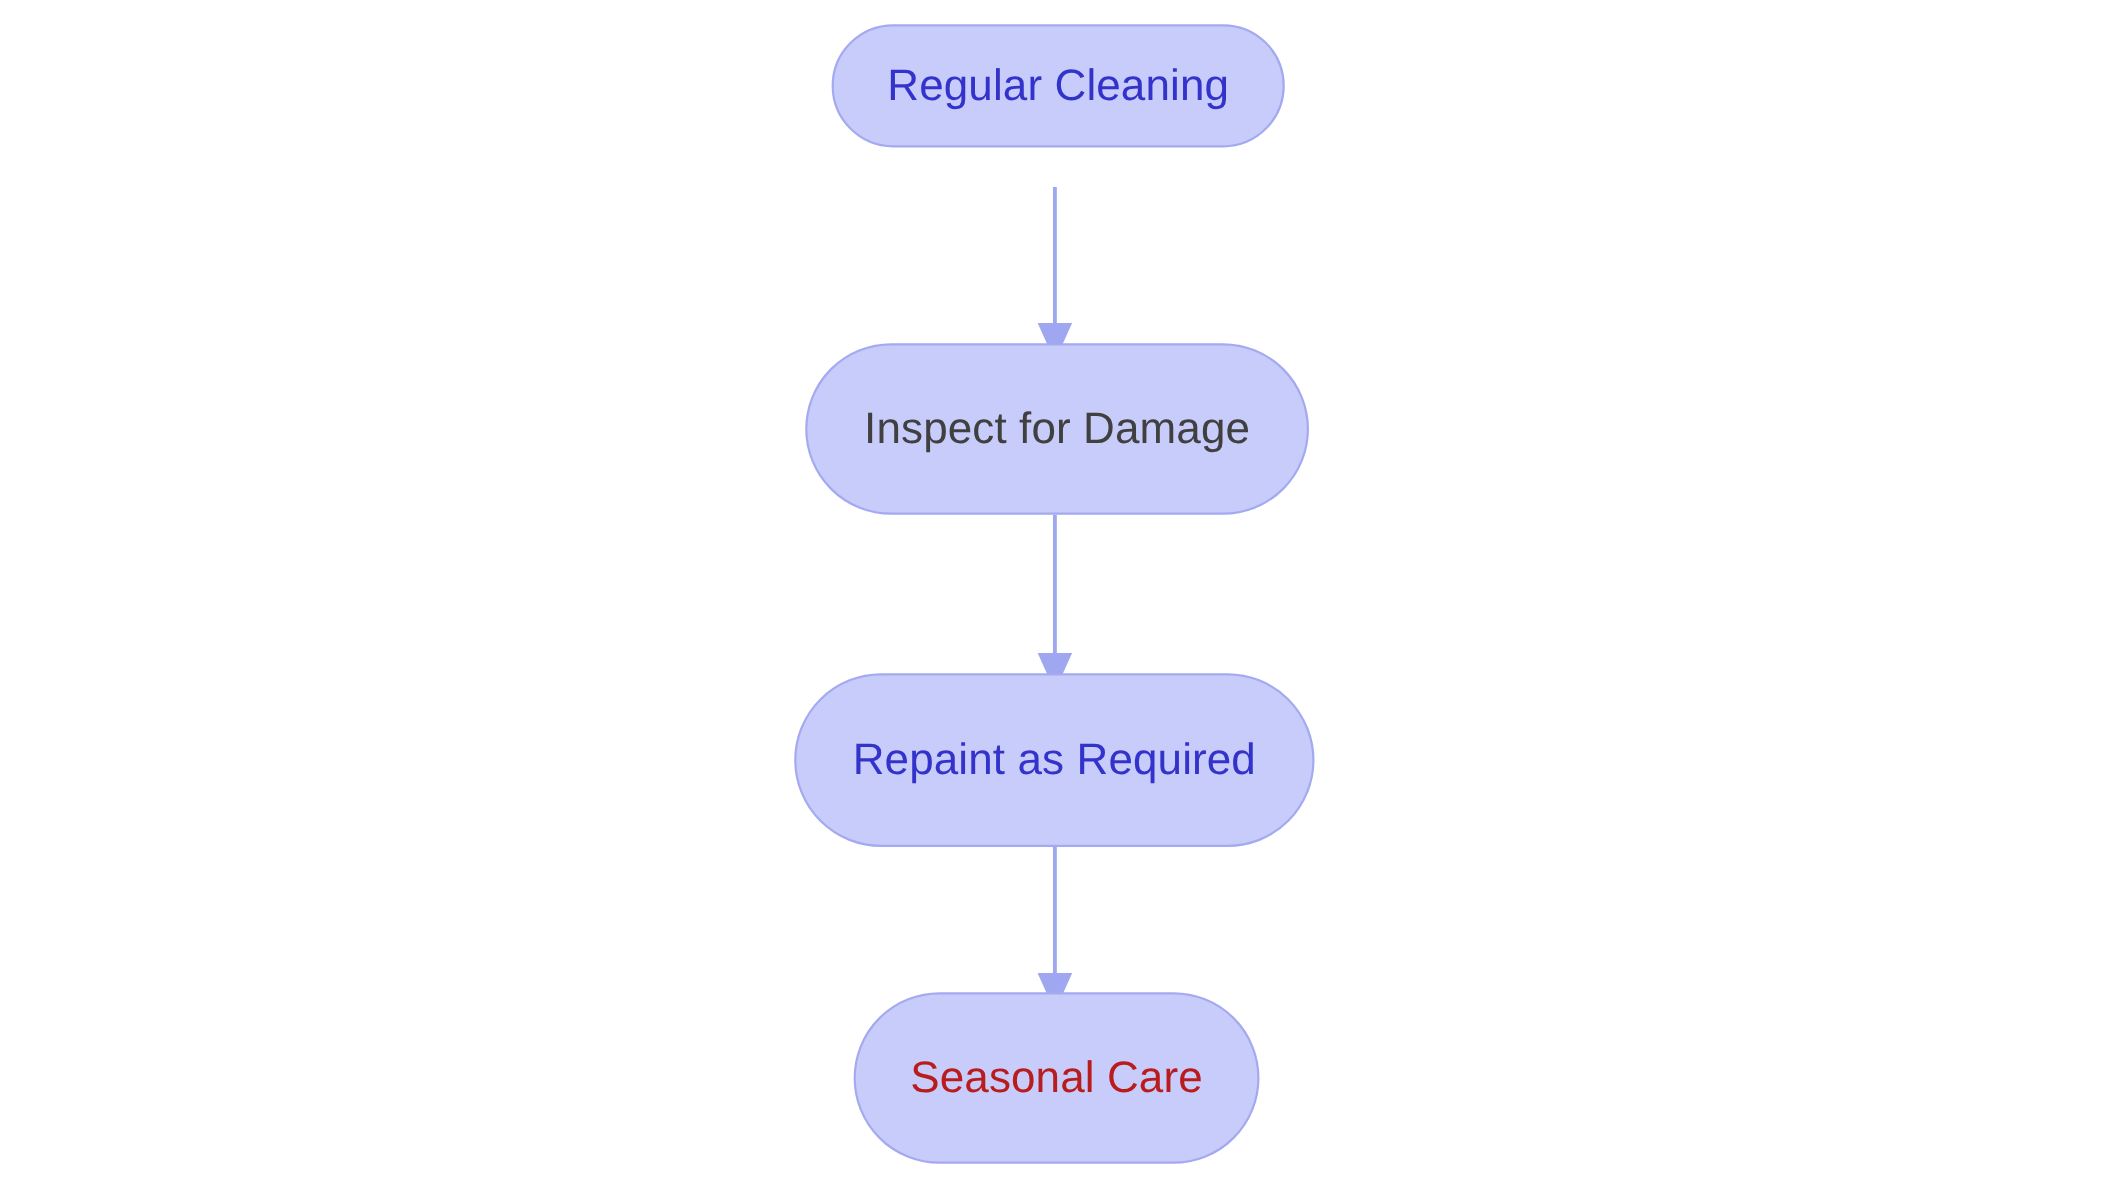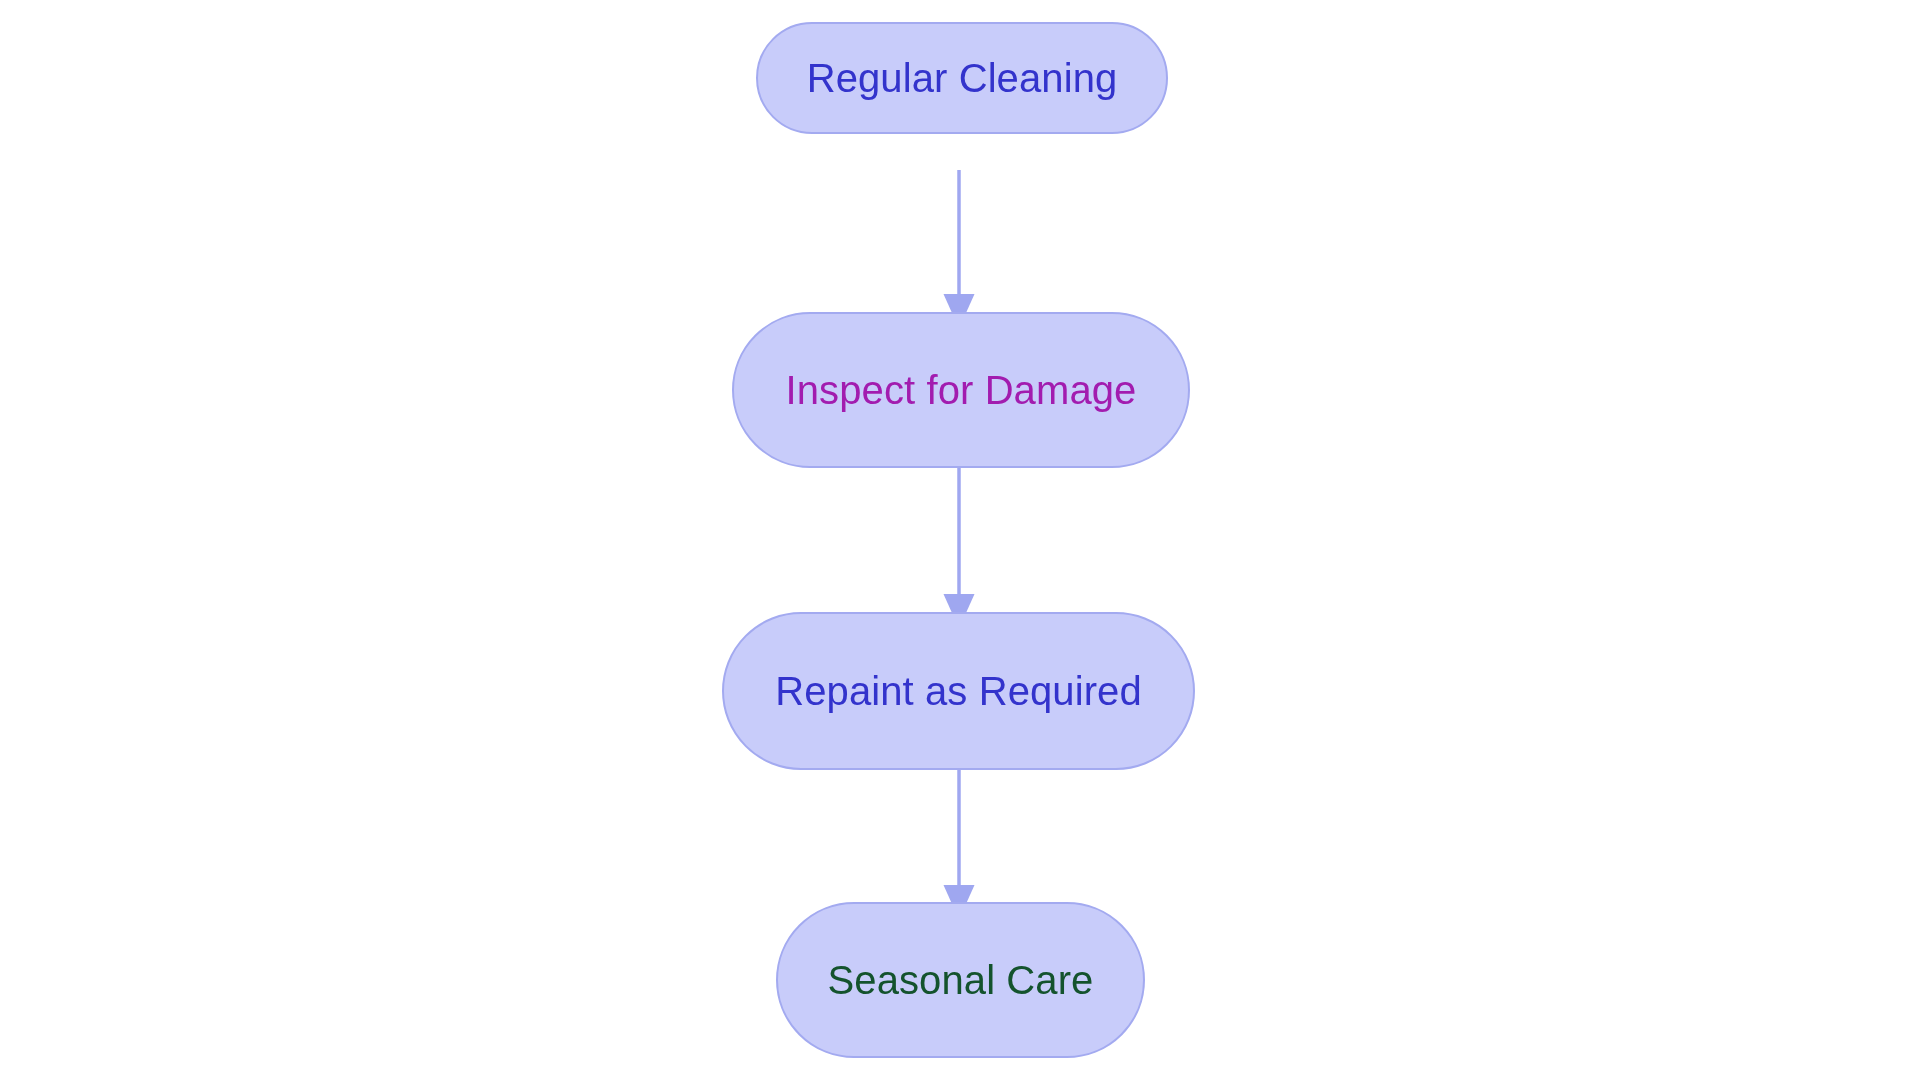--- a/index.html
+++ b/index.html
@@ -86,24 +86,24 @@
     <g>
       <line x1="959" y1="770" x2="959" y2="888" stroke="#9fa7f0" stroke-width="3.5" marker-end="url(#arrowhead)"></line>
     </g>
   </svg>
 
   <div class="node" id="node-regular-cleaning" style="background: rgb(200, 204, 250); border-color: rgb(163, 170, 240);">
     <span class="node-label" style="color: rgb(51, 51, 204);">Regular Cleaning</span>
   </div>
 
   <div class="node" id="node-inspect-for-damage" style="background: rgb(200, 204, 250); border-color: rgb(163, 170, 240);">
-    <span class="node-label" style="color: #a21caf;">Inspect for Damage</span>
+    <span class="node-label" style="color: #404040;">Inspect for Damage</span>
   </div>
 
   <div class="node" id="node-repaint-as-required" style="background: rgb(200, 204, 250); border-color: rgb(163, 170, 240);">
     <span class="node-label" style="color: rgb(51, 51, 204);">Repaint as Required</span>
   </div>
 
   <div class="node" id="node-seasonal-care" style="background: rgb(200, 204, 250); border-color: rgb(163, 170, 240);">
-    <span class="node-label" style="color: #14532d;">Seasonal Care</span>
+    <span class="node-label" style="color: #b91c1c;">Seasonal Care</span>
   </div>
 
 </div>
 
 </body></html>

